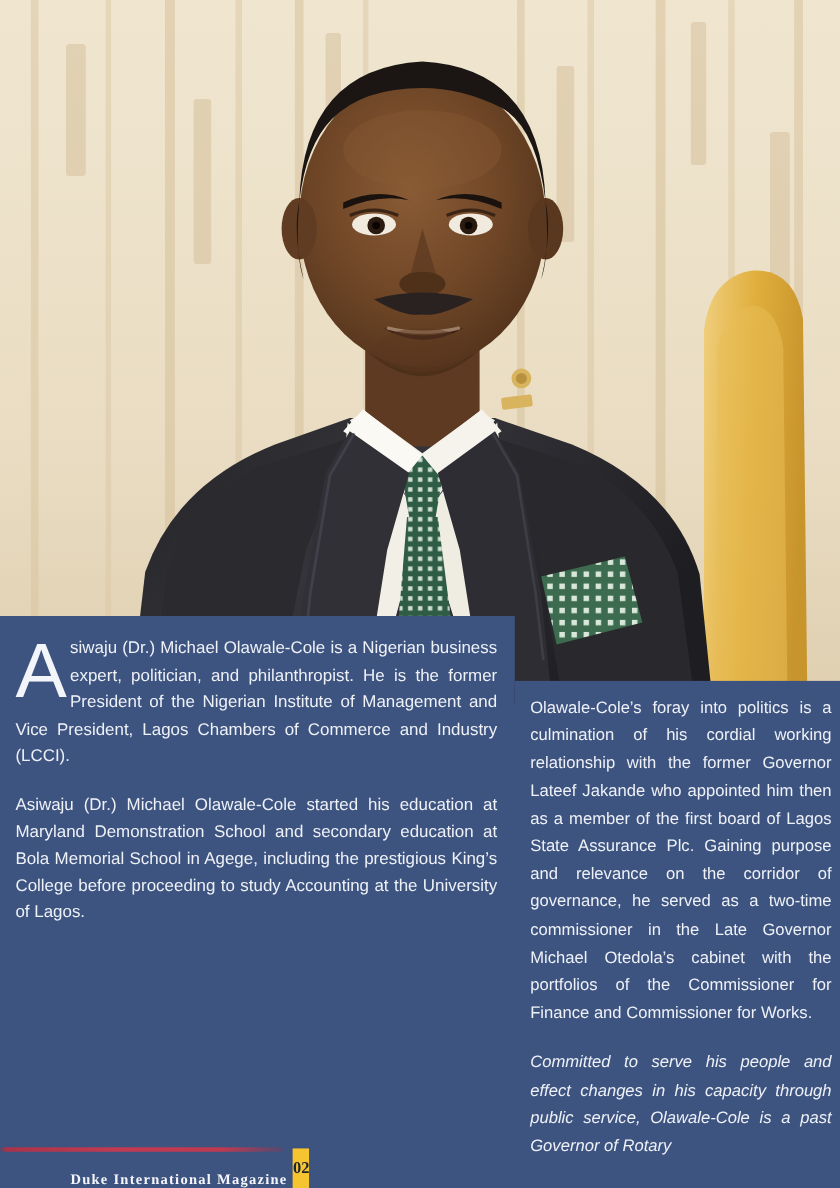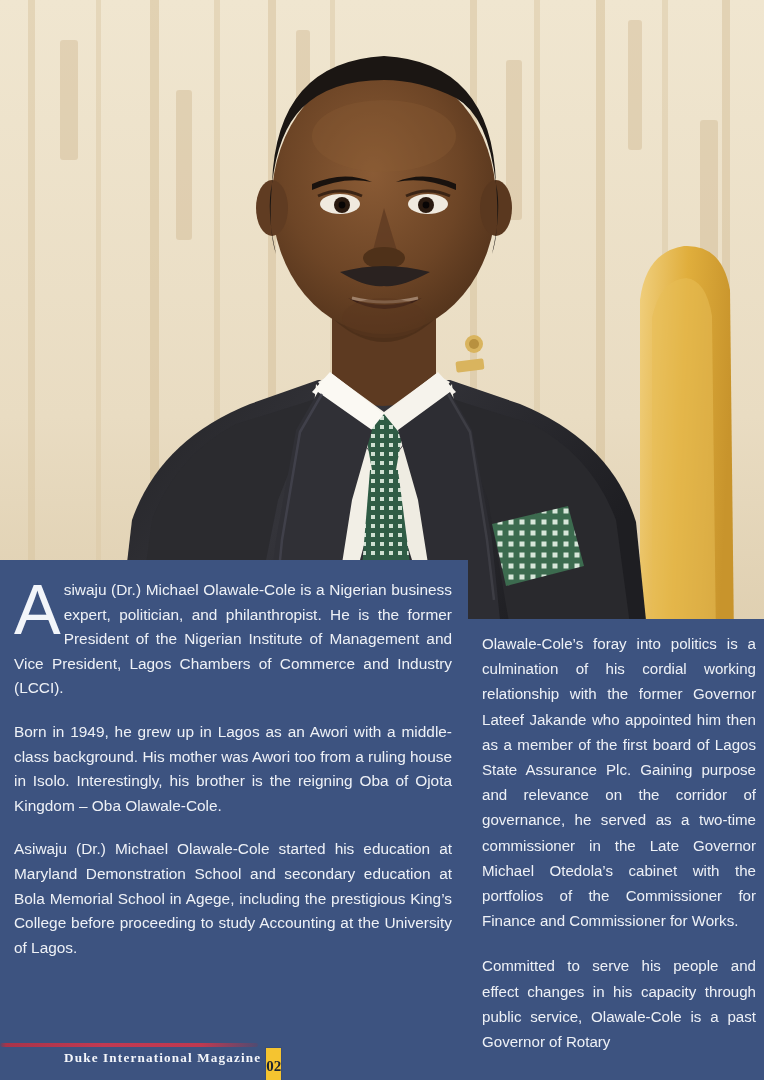--- a/index.html
+++ b/index.html
@@ -33,21 +33,21 @@
     text-align:justify;
     margin:0 0 19px 0;
     -webkit-hyphens:none;hyphens:none;
     font-weight:400;
   }
   .panel-right .para{
     font-size:15.1px;
     line-height:25.2px;
     margin:0 0 20px 0;
   }
-  .para.last{margin-bottom:0;}
+  .para.last{margin-bottom:0;font-style:italic;}
 
   
   .dropcap-para{position:relative;}
   .dropcap{
     float:left;
     font-size:70px;
     line-height:60px;
     font-weight:300;
     color:#f2f5fa;
     margin:2px 5px 0 0;
@@ -64,21 +64,21 @@
     background:linear-gradient(to right,
        rgba(150,45,60,0.25) 0px,
        #a8344a 6px,
        #c13a52 40%,
        #bf3950 78%,
        rgba(150,45,60,0.2) 100%);
     border-radius:2px;
   }
   .footer-inner{
     position:absolute;left:0;top:14px;width:258px;height:30px;
-    display:flex;align-items:flex-start;
+    display:flex;align-items:flex-end;
   }
   .footer-title{
     color:#f4f6fa;
     font-family:"Liberation Serif", serif;
     font-weight:700;
     font-size:13.2px;
     letter-spacing:1.15px;
     margin-left:64px;
     white-space:nowrap;
   }
@@ -221,21 +221,20 @@
       <path d="M352 298 Q384 306 418 298" stroke="#d8c2b0" stroke-width="3" fill="none" opacity="0.5"></path>
 
       <ellipse cx="384" cy="318" rx="42" ry="20" fill="#5b381f" opacity="0.45"></ellipse>
 
       <rect x="0" y="0" width="764" height="640" fill="none"></rect>
     </svg>
   </div>
 
   <div class="panel panel-left">
     <p class="para dropcap-para"><span class="dropcap">A</span><span>siwaju (Dr.) Michael Olawale-Cole is a Nigerian business expert, politician, and philanthropist. He is the former President of the Nigerian Institute of Management and Vice President, Lagos Chambers of Commerce and Industry (LCCI).</span></p>
-    <p class="para">Born in 1949, he grew up in Lagos as an Awori with a middle-class background. His mother was Awori too from a ruling house in Isolo. Interestingly, his brother is the reigning Oba of Ojota Kingdom – Oba Olawale-Cole.</p>
     <p class="para">Asiwaju (Dr.) Michael Olawale-Cole started his education at Maryland Demonstration School and secondary education at Bola Memorial School in Agege, including the prestigious King’s College before proceeding to study Accounting at the University of Lagos.</p>
   </div>
 
   <div class="panel panel-right">
     <p class="para">Olawale-Cole’s foray into politics is a culmination of his cordial working relationship with the former Governor Lateef Jakande who appointed him then as a member of the first board of Lagos State Assurance Plc. Gaining purpose and relevance on the corridor of governance, he served as a two-time commissioner in the Late Governor Michael Otedola’s cabinet with the portfolios of the Commissioner for Finance and Commissioner for Works.</p>
     <p class="para last">Committed to serve his people and effect changes in his capacity through public service, Olawale-Cole is a past Governor of Rotary</p>
   </div>
 
   <div class="footer">
     <div class="footer-rule"></div>

